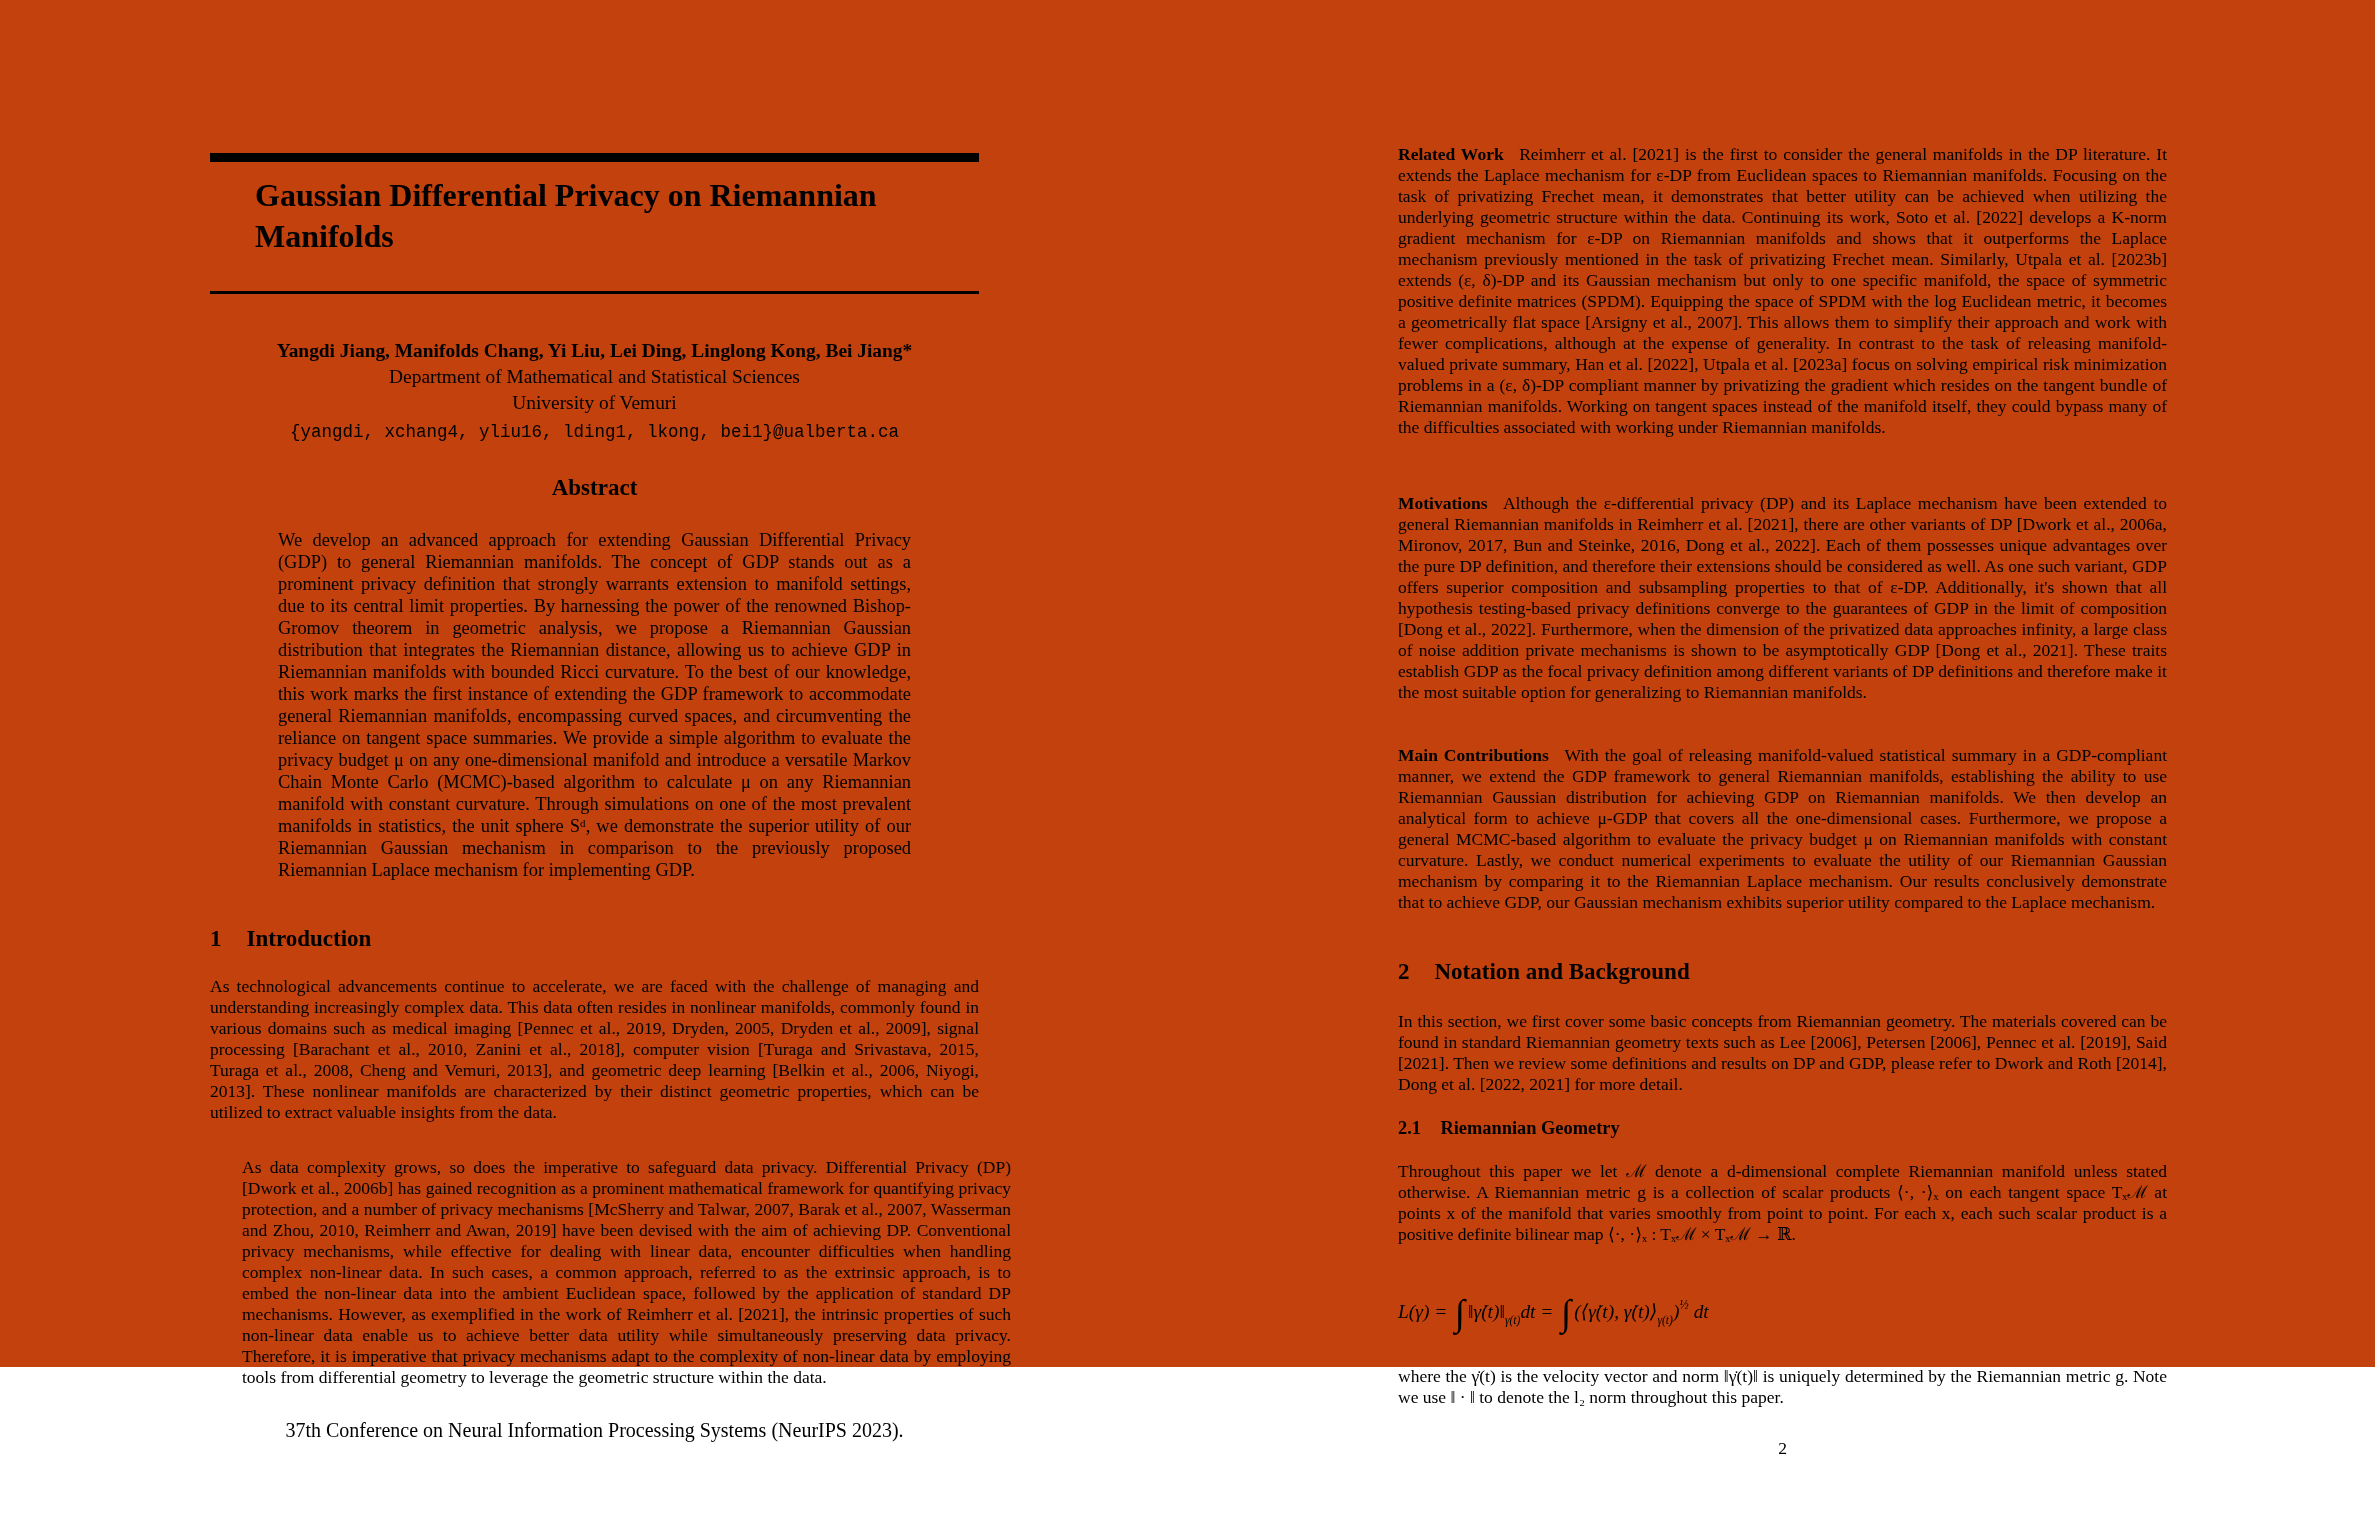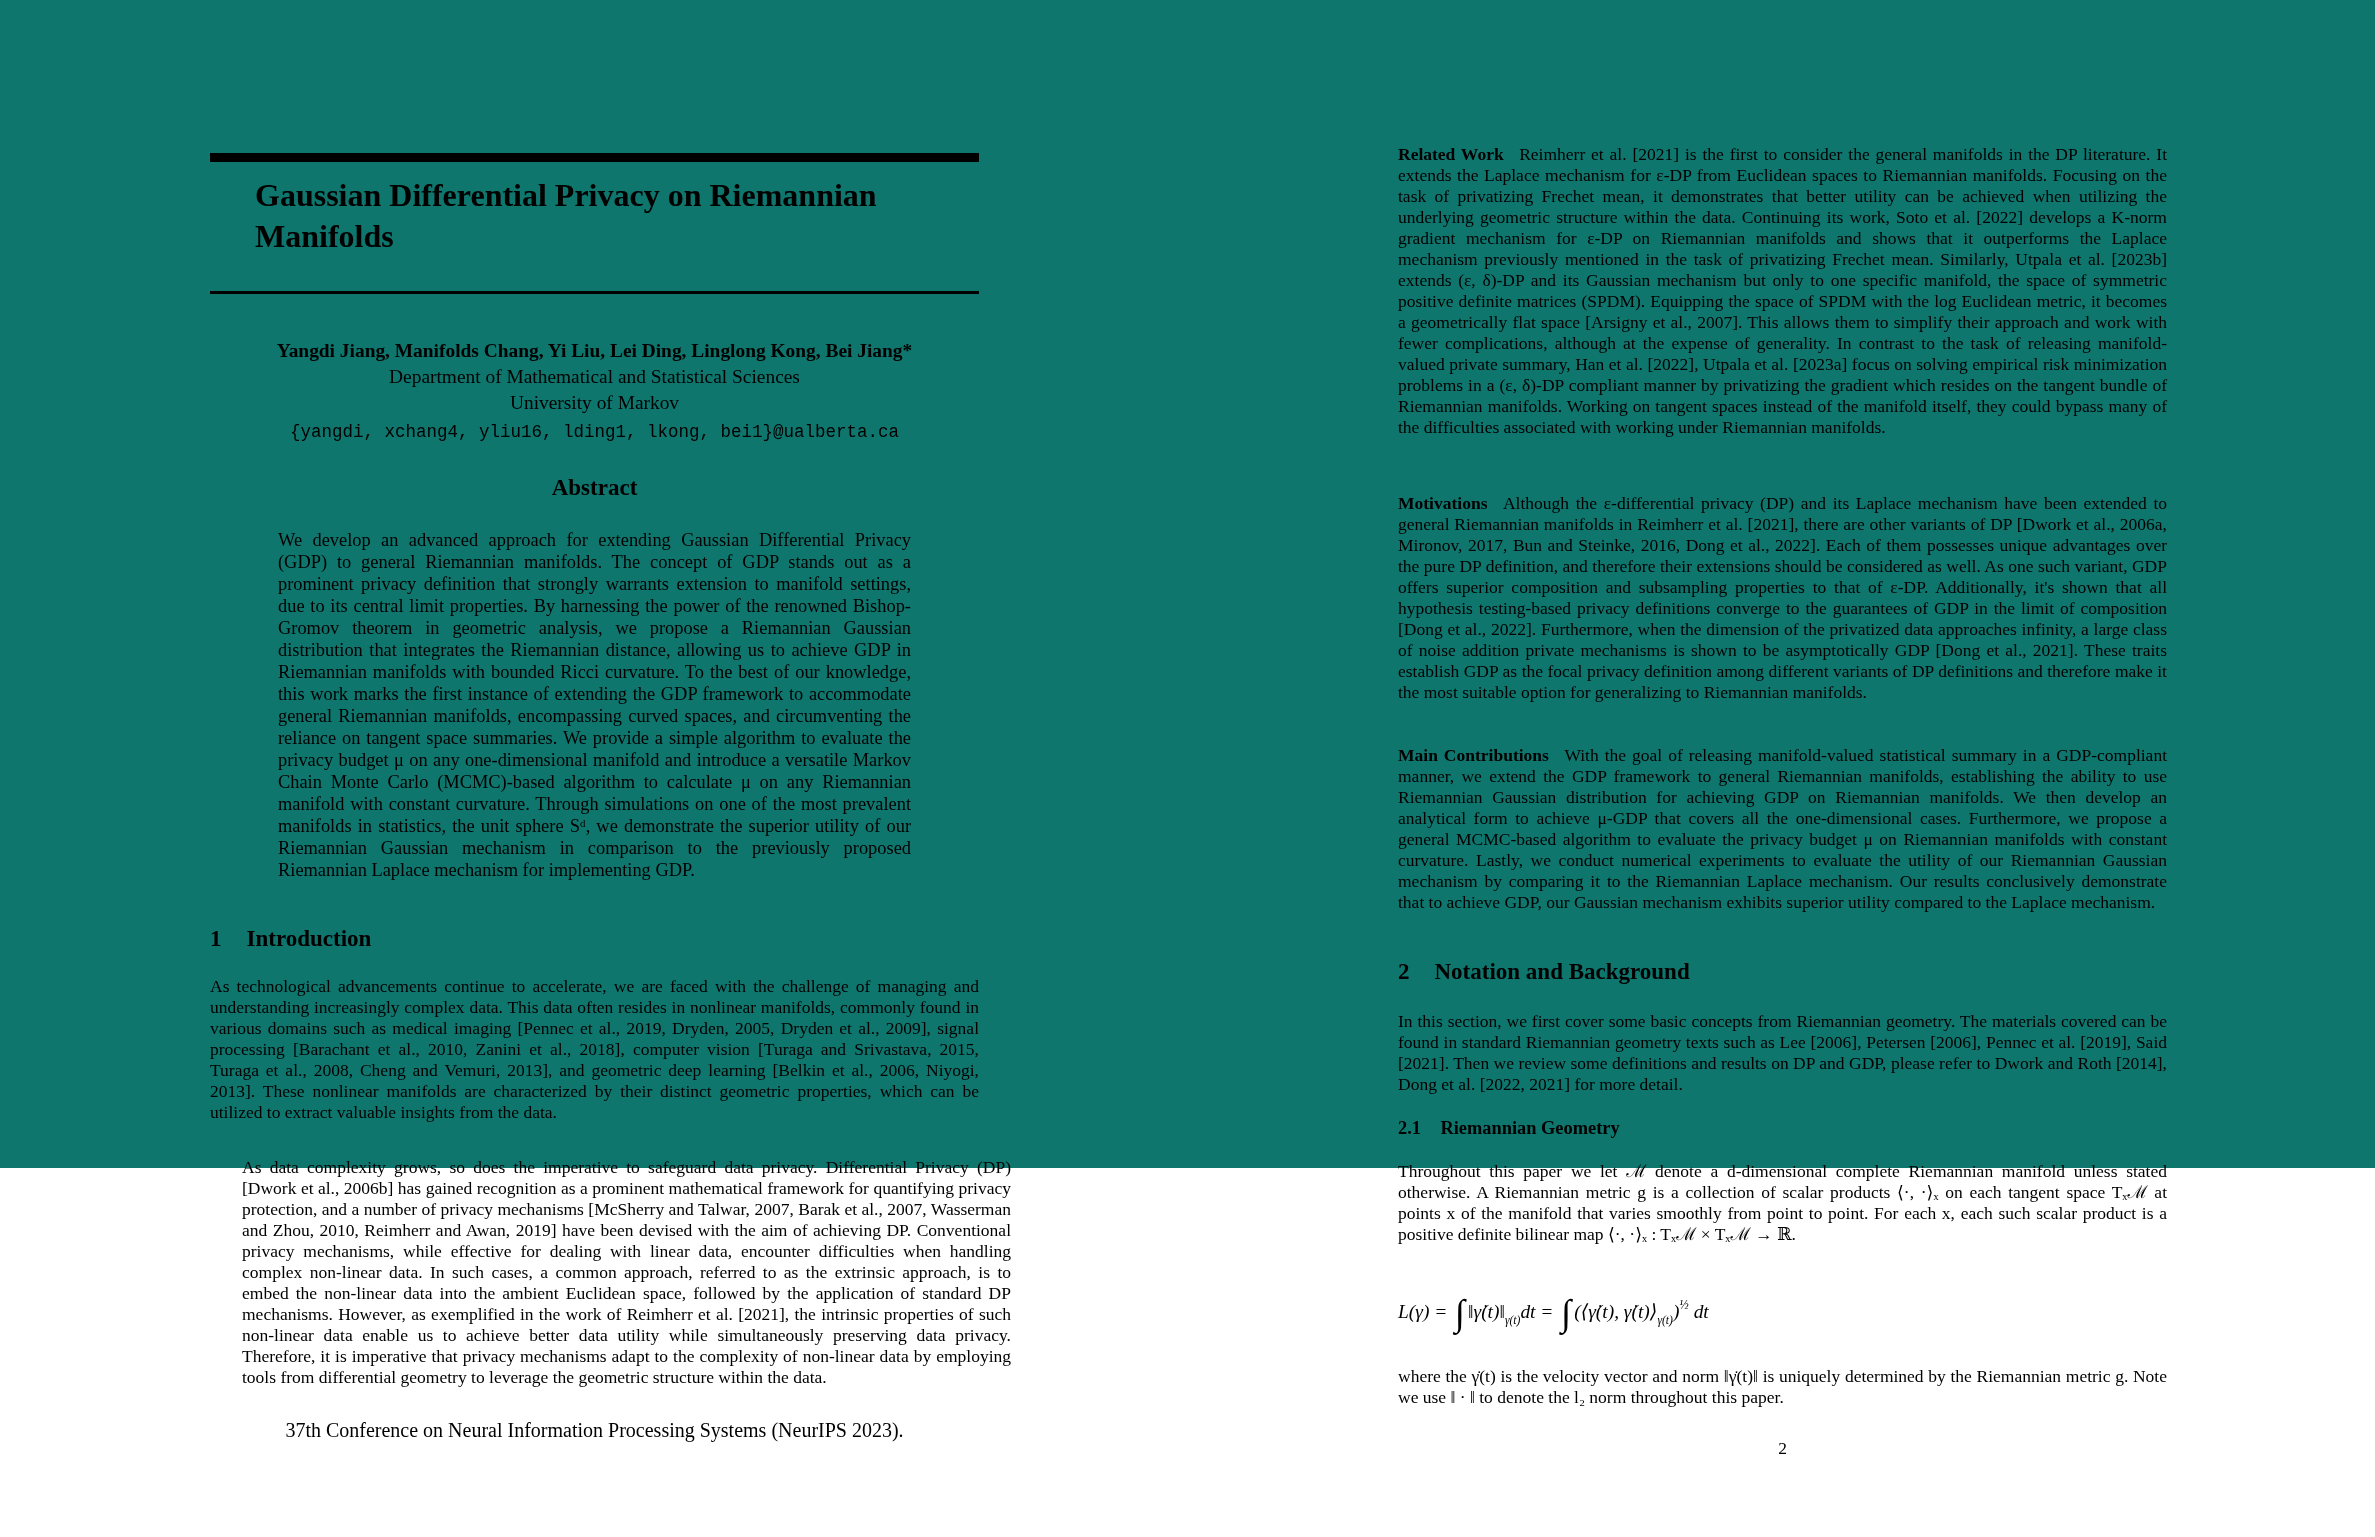--- a/index.html
+++ b/index.html
@@ -2,21 +2,21 @@
 <html><head>
 <meta charset="utf-8">
 <style>
   html,body { margin:0; padding:0; background:#ffffff; }
   body {
     width:2375px; height:1537px;
     font-family:"Liberation Serif","DejaVu Serif",serif;
     color:#000;
   }
   .canvas { position:relative; width:2375px; height:1537px; background:#fff; overflow:hidden; }
-  .page { position:absolute; top:0; width:1188px; height:1168px; background:#0f766e; }
+  .page { position:absolute; top:0; width:1188px; height:1367px; background:#c2410c; }
   #page-left  { left:0; }
   #page-right { left:1188px; }
 
   .abs { position:absolute; }
   .col { left:210px; width:769px; }
 
   .rule-thick { top:153px; height:8.7px; background:#000; }
   .rule-thin  { top:291px; height:2.9px; background:#000; }
 
   .title-wrap { top:175px; text-align:left; }
@@ -79,21 +79,21 @@
 
     <div class="abs col title-wrap">
       <span class="title-inner">Gaussian Differential Privacy on Riemannian Manifolds</span>
     </div>
 
     <div class="abs col rule-thin"></div>
 
     <div class="abs col authors-block">
       <div class="authors-line">Yangdi Jiang, Manifolds Chang, Yi Liu, Lei Ding, Linglong Kong, Bei Jiang*</div>
       <div>Department of Mathematical and Statistical Sciences</div>
-      <div>University of Markov</div>
+      <div>University of Vemuri</div>
       <div class="email-line">{yangdi, xchang4, yliu16, lding1, lkong, bei1}@ualberta.ca</div>
     </div>
 
     <div class="abs col abstract-head">Abstract</div>
 
     <div class="abs abstract-body">We develop an advanced approach for extending Gaussian Differential Privacy (GDP) to general Riemannian manifolds. The concept of GDP stands out as a prominent privacy definition that strongly warrants extension to manifold settings, due to its central limit properties. By harnessing the power of the renowned Bishop-Gromov theorem in geometric analysis, we propose a Riemannian Gaussian distribution that integrates the Riemannian distance, allowing us to achieve GDP in Riemannian manifolds with bounded Ricci curvature. To the best of our knowledge, this work marks the first instance of extending the GDP framework to accommodate general Riemannian manifolds, encompassing curved spaces, and circumventing the reliance on tangent space summaries. We provide a simple algorithm to evaluate the privacy budget μ on any one-dimensional manifold and introduce a versatile Markov Chain Monte Carlo (MCMC)-based algorithm to calculate μ on any Riemannian manifold with constant curvature. Through simulations on one of the most prevalent manifolds in statistics, the unit sphere Sᵈ, we demonstrate the superior utility of our Riemannian Gaussian mechanism in comparison to the previously proposed Riemannian Laplace mechanism for implementing GDP.</div>
 
     <div class="abs col heading1" id="sec1-heading">
       <span class="sec-num">1</span><span>Introduction</span>
     </div>

